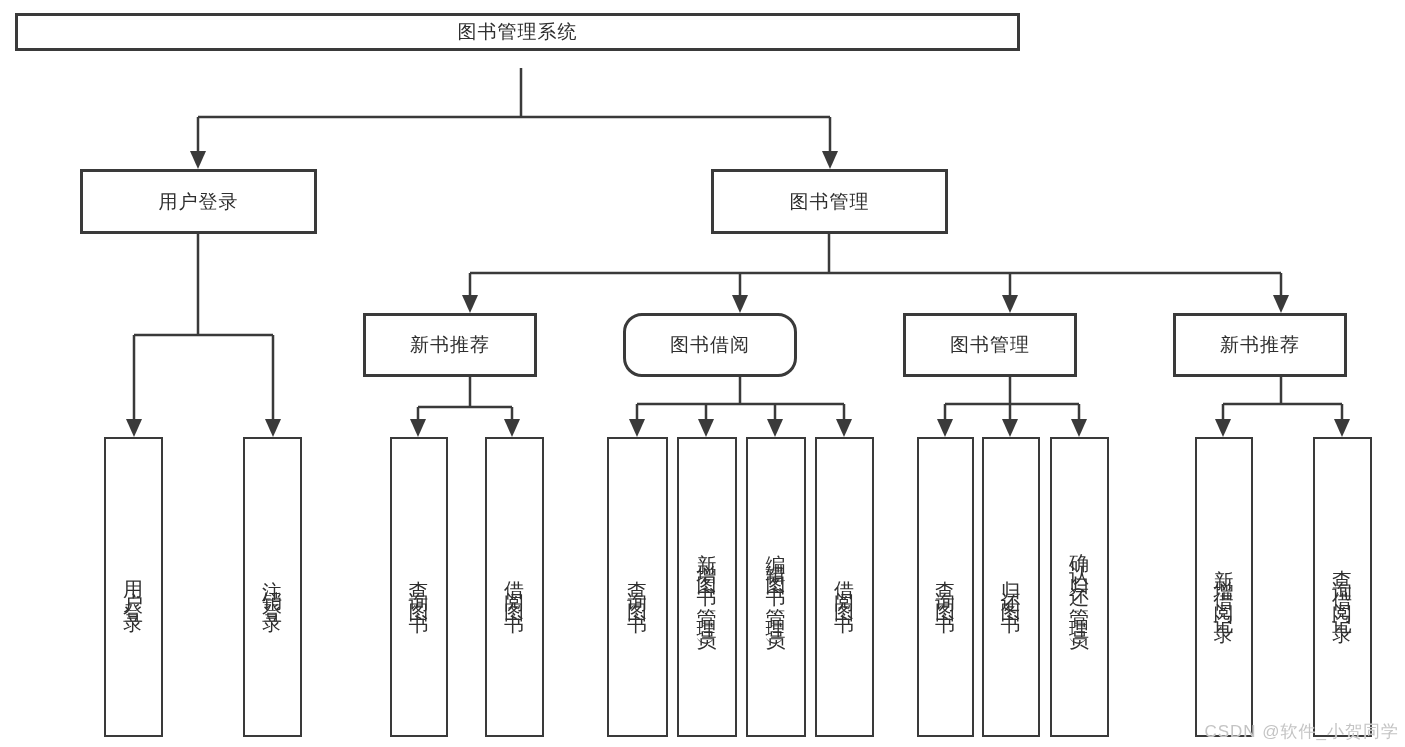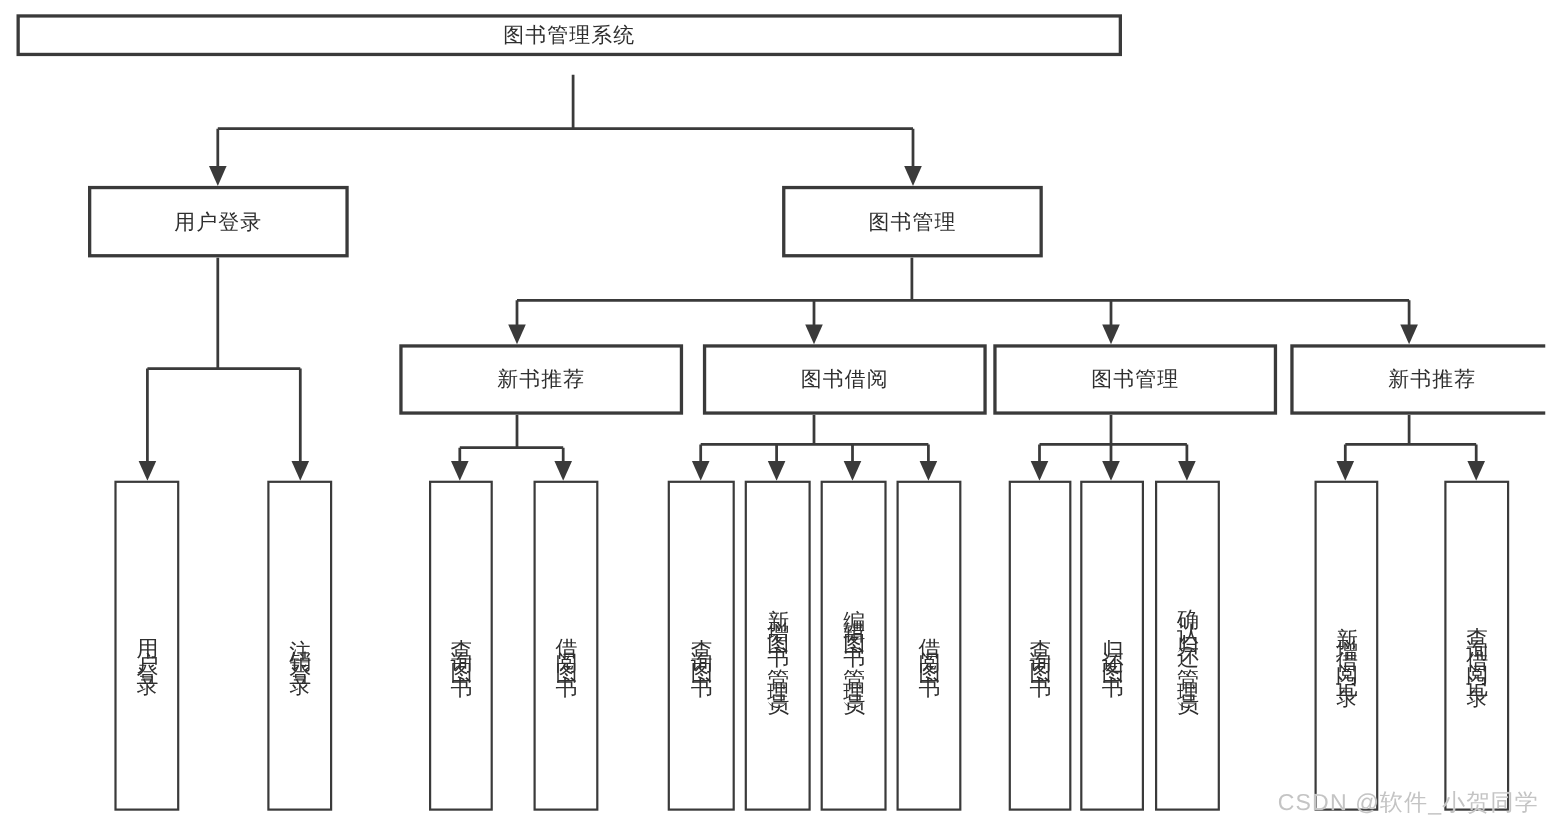--- a/index.html
+++ b/index.html
@@ -52,23 +52,23 @@
     line-height: 1;
     white-space: nowrap;
   }
 
   
   .n-root       { left: 15px;   top: 13px;  width: 1005px; height: 38px; }
   
   .n-user-login { left: 80px;   top: 169px; width: 237px;  height: 65px; }
   .n-book-mgmt  { left: 711px;  top: 169px; width: 237px;  height: 65px; }
   
-  .n-l3 { top: 313px; height: 64px; width: 258px; }
+  .n-l3 { top: 313px; height: 64px; width: 174px; }
   .n-new-rec    { left: 363px; }
-  .n-borrowing  { left: 639px; }
+  .n-borrowing  { left: 623px; border-radius: 19px; }
   .n-current    { left: 903px; }
   .n-records    { left: 1173px; }
   
   .leaf { top: 437px; height: 300px; }
   .n-a1 { left: 104px;  width: 59px; }
   .n-a2 { left: 243px;  width: 59px; }
   .n-b1 { left: 390px;  width: 58px; }
   .n-b2 { left: 485px;  width: 59px; }
   .n-c1 { left: 607px;  width: 61px; }
   .n-c2 { left: 677px;  width: 60px; }
@@ -77,21 +77,21 @@
   .n-d1 { left: 917px;  width: 57px; }
   .n-d2 { left: 982px;  width: 58px; }
   .n-d3 { left: 1050px; width: 59px; }
   .n-e1 { left: 1195px; width: 58px; }
   .n-e2 { left: 1313px; width: 59px; }
 
   .watermark {
     position: absolute;
     right: 6px;
     bottom: 4px;
-    font-size: 21px;
+    font-size: 17px;
     color: var(--watermark);
     letter-spacing: 1px;
     z-index: 3;
     text-shadow: 0 0 1px #ffffff;
   }
 </style>
 </head>
 <body>
 
 <div class="canvas">

